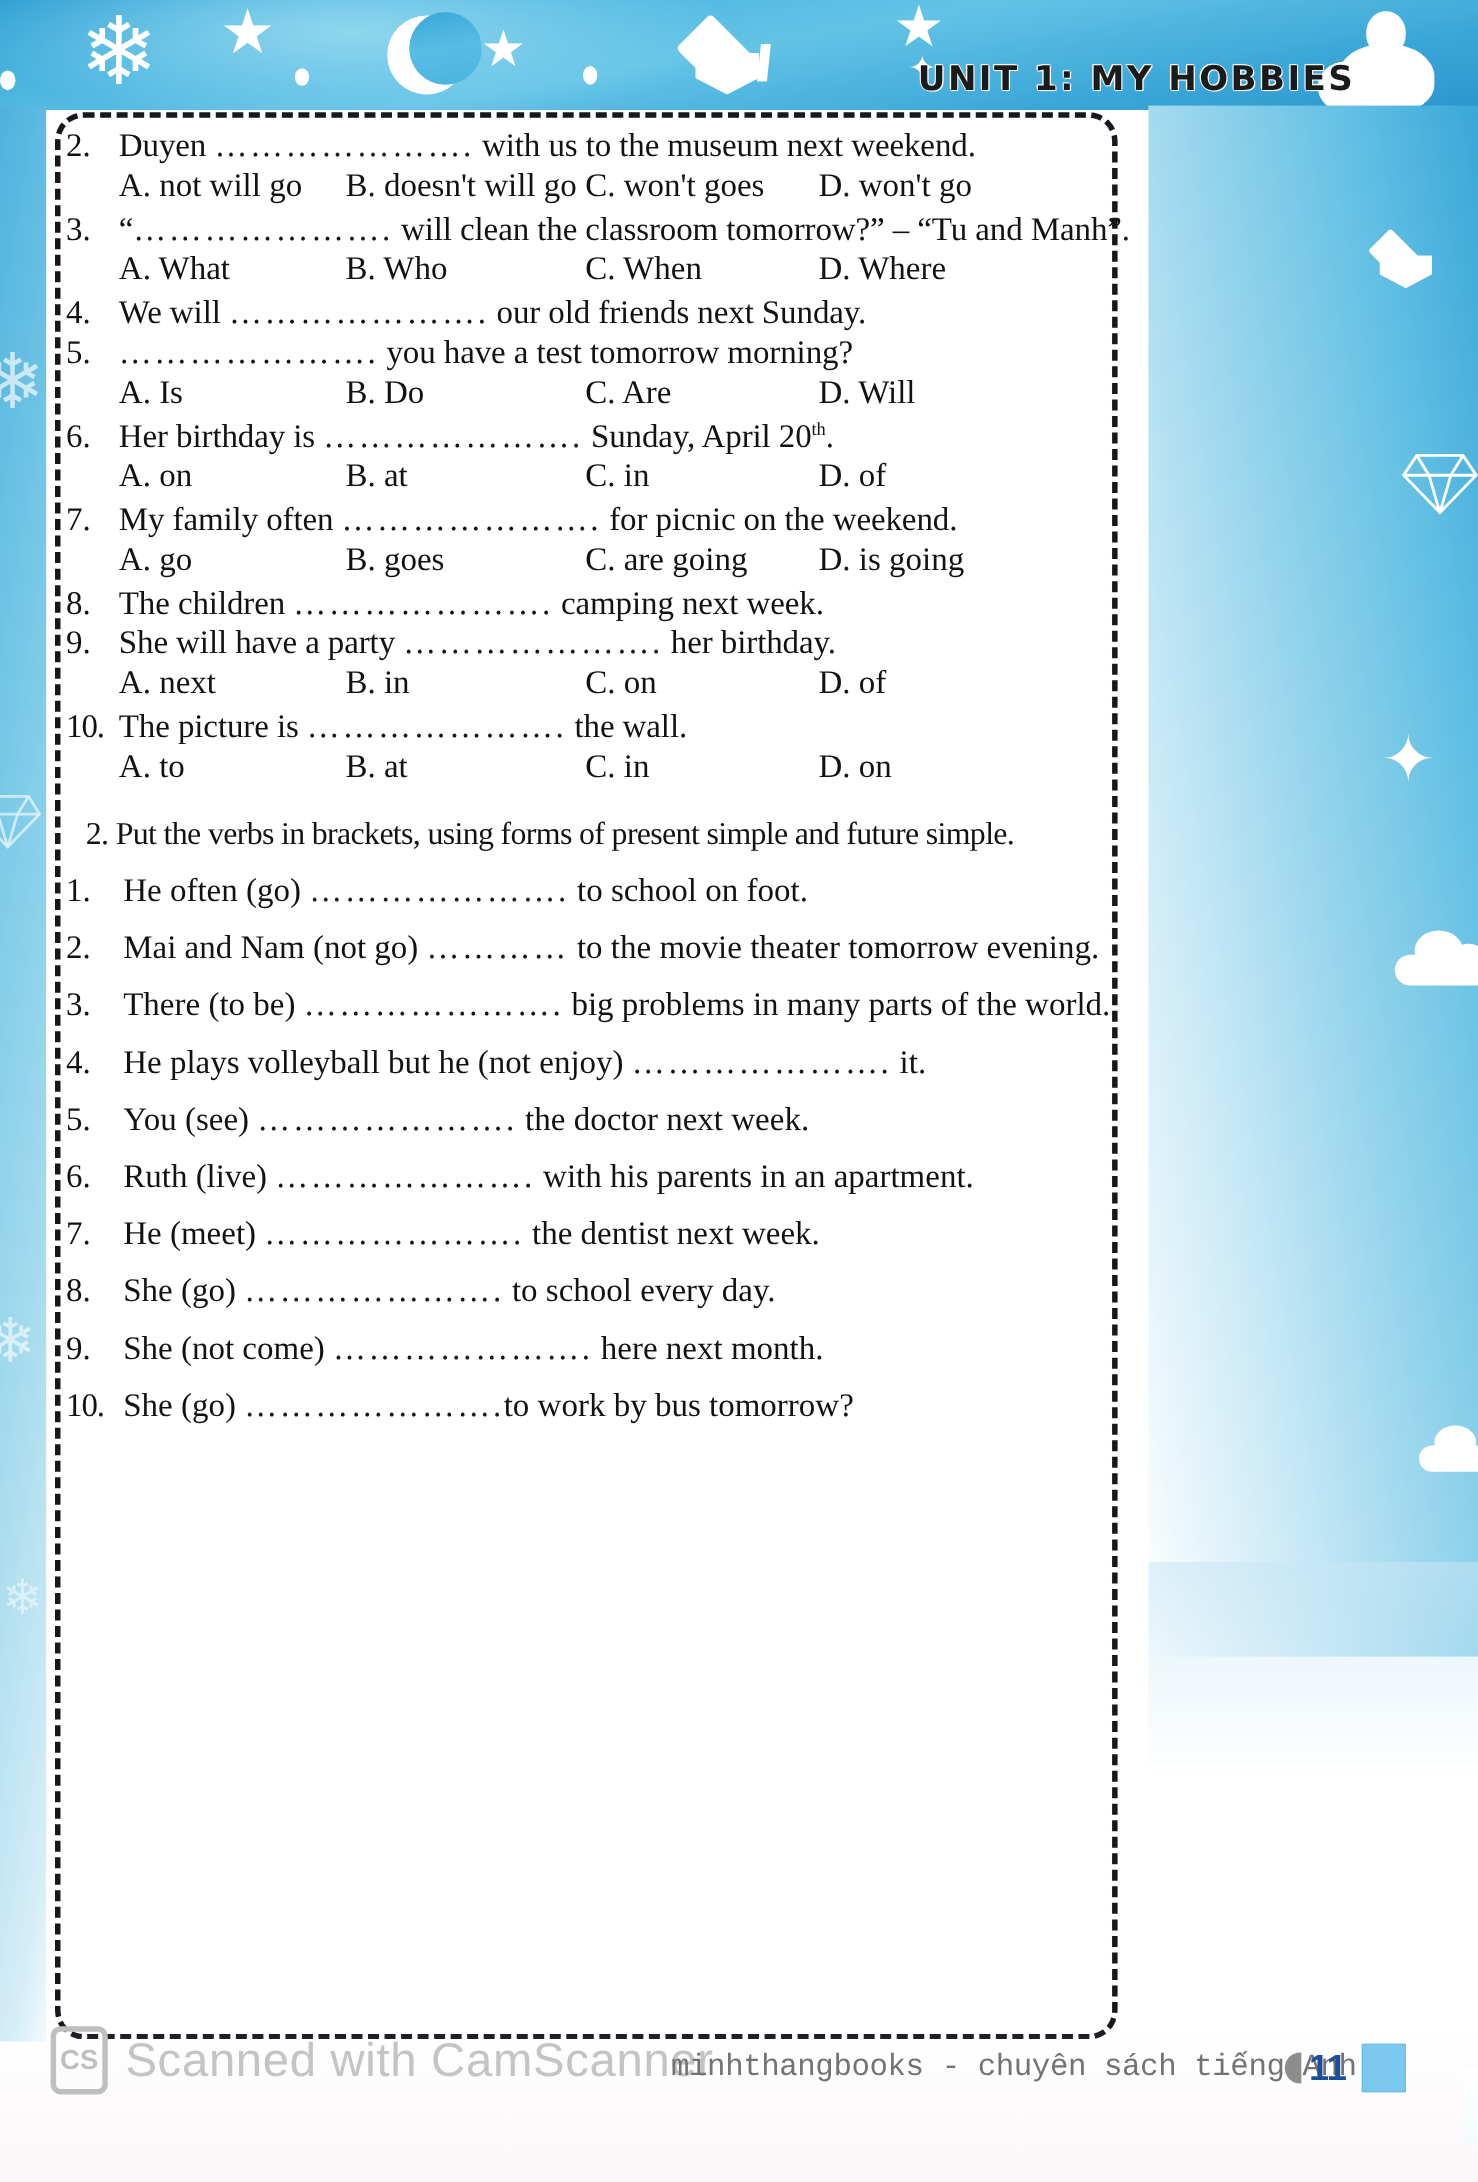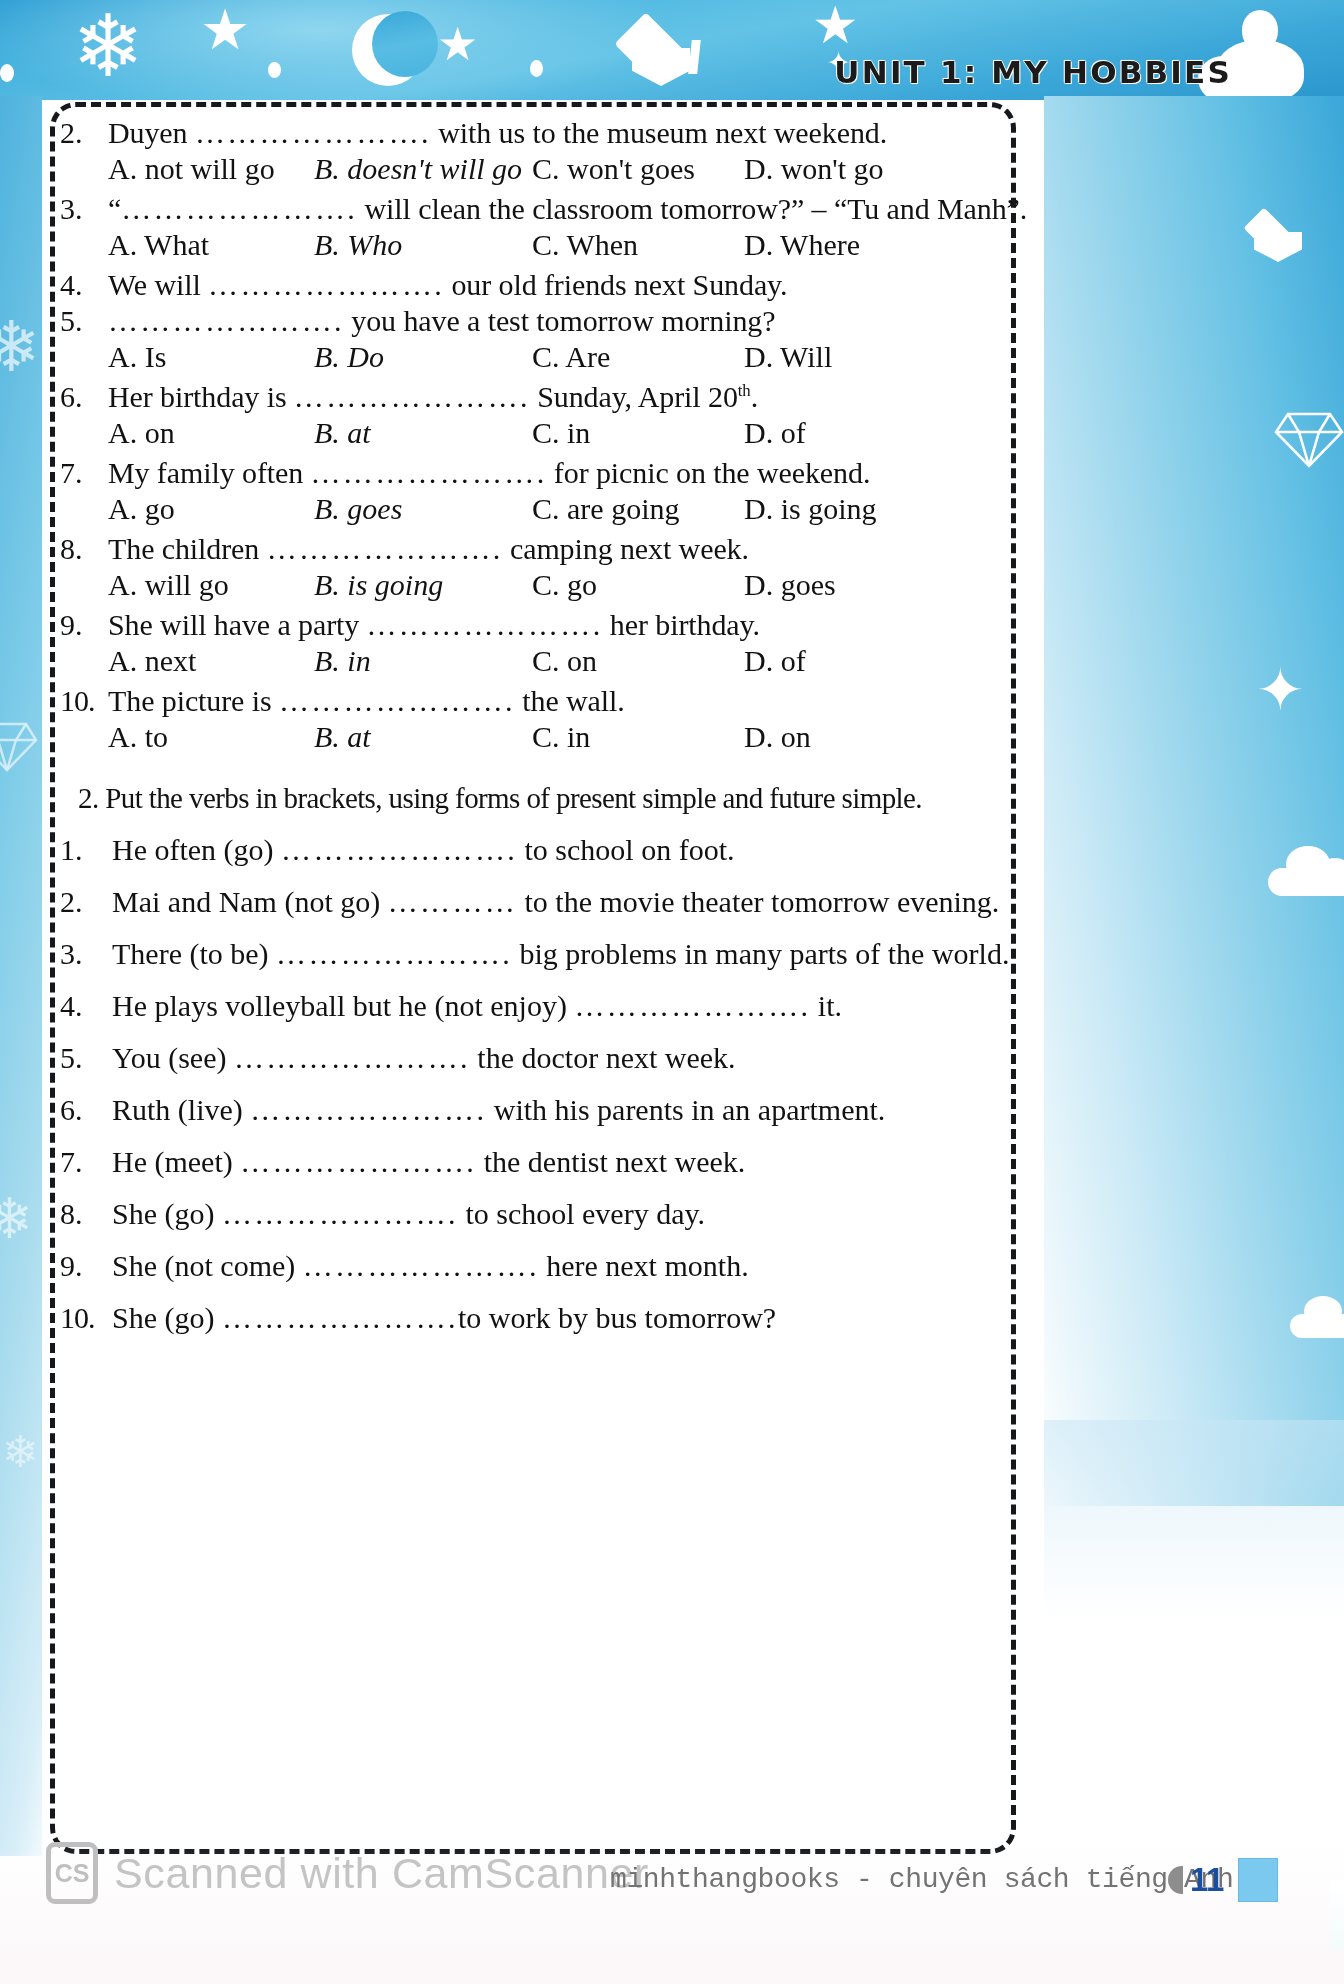--- a/index.html
+++ b/index.html
@@ -193,21 +193,21 @@
     display: flex;
     font-size: 30px;
     line-height: 1.0;
     margin-bottom: 10px;
     padding-left: 48px;
   }
   .opt {
     white-space: nowrap;
   }
   .opt.a { width: 206px; flex: 0 0 206px; }
-  .opt.b { width: 218px; flex: 0 0 218px; font-style: italic; }
+  .opt.b { width: 218px; flex: 0 0 218px; }
   .opt.c { width: 212px; flex: 0 0 212px; }
   .opt.d { flex: 1 1 auto; }
 
   .part-heading {
     font-weight: normal;
     font-size: 29px;
     letter-spacing: -0.6px;
     margin: 30px 0 20px 18px;
     white-space: nowrap;
   }
@@ -451,26 +451,20 @@
         <span class="opt a">A. go</span>
         <span class="opt b">B. goes</span>
         <span class="opt c">C. are going</span>
         <span class="opt d">D. is going</span>
       </div>
 
       <div class="q-row">
         <span class="q-num">8.</span>
         <span class="q-text"><span>The children </span><span class="dots">………………….</span><span> camping next week.</span></span>
       </div>
-      <div class="opt-row">
-        <span class="opt a">A. will go</span>
-        <span class="opt b">B. is going</span>
-        <span class="opt c">C. go</span>
-        <span class="opt d">D. goes</span>
-      </div>
 
       <div class="q-row">
         <span class="q-num">9.</span>
         <span class="q-text"><span>She will have a party </span><span class="dots">………………….</span><span> her birthday.</span></span>
       </div>
       <div class="opt-row">
         <span class="opt a">A. next</span>
         <span class="opt b">B. in</span>
         <span class="opt c">C. on</span>
         <span class="opt d">D. of</span>

